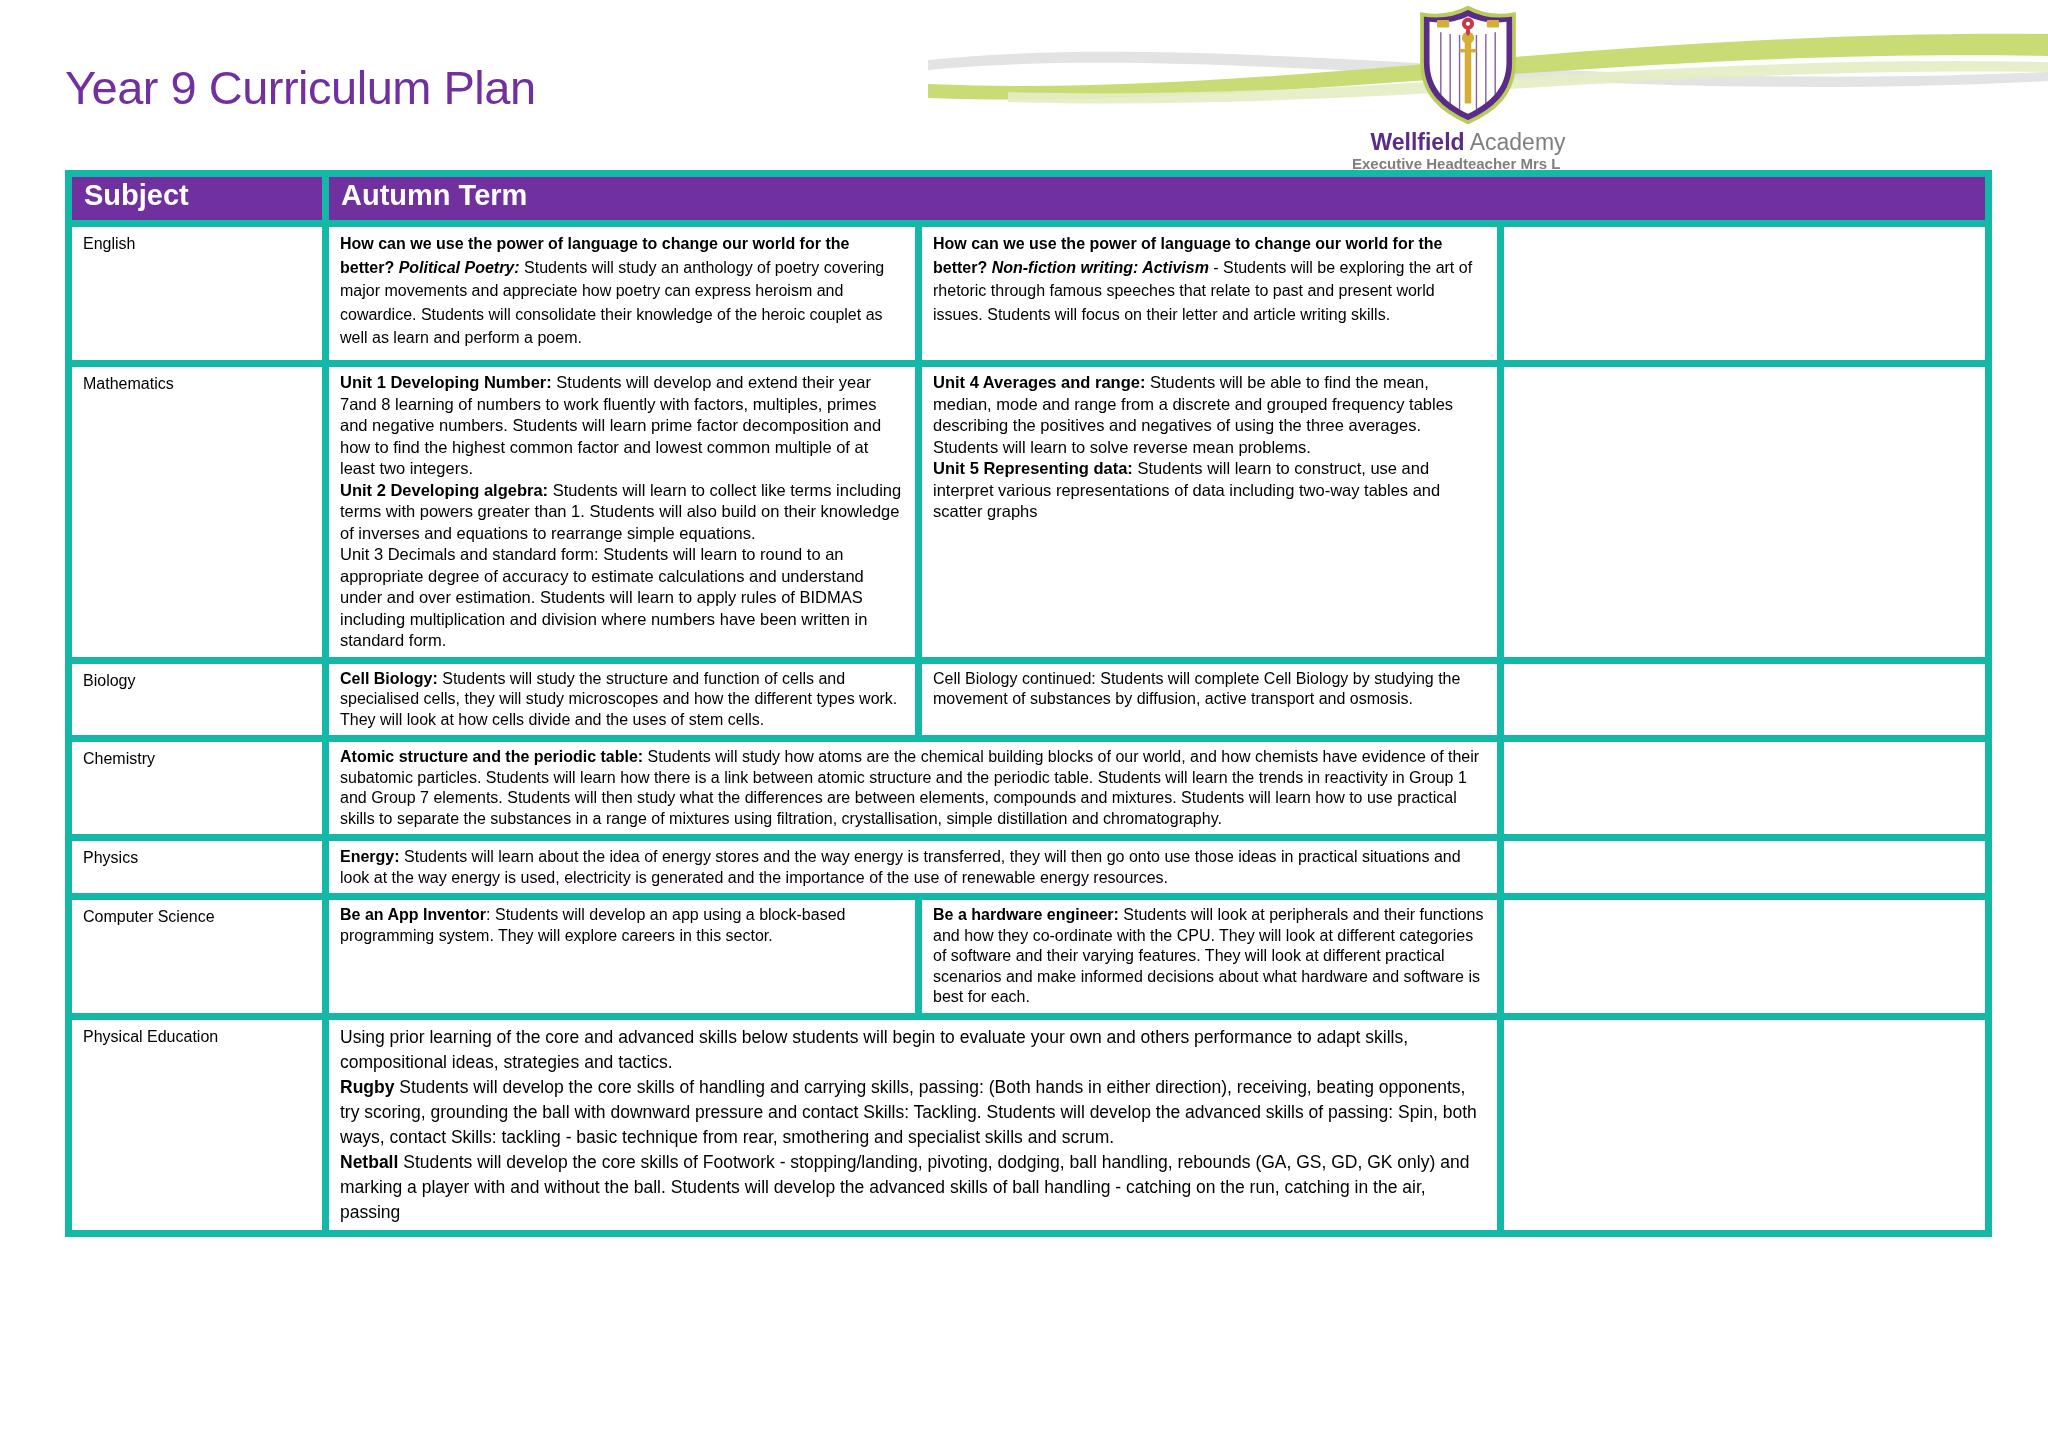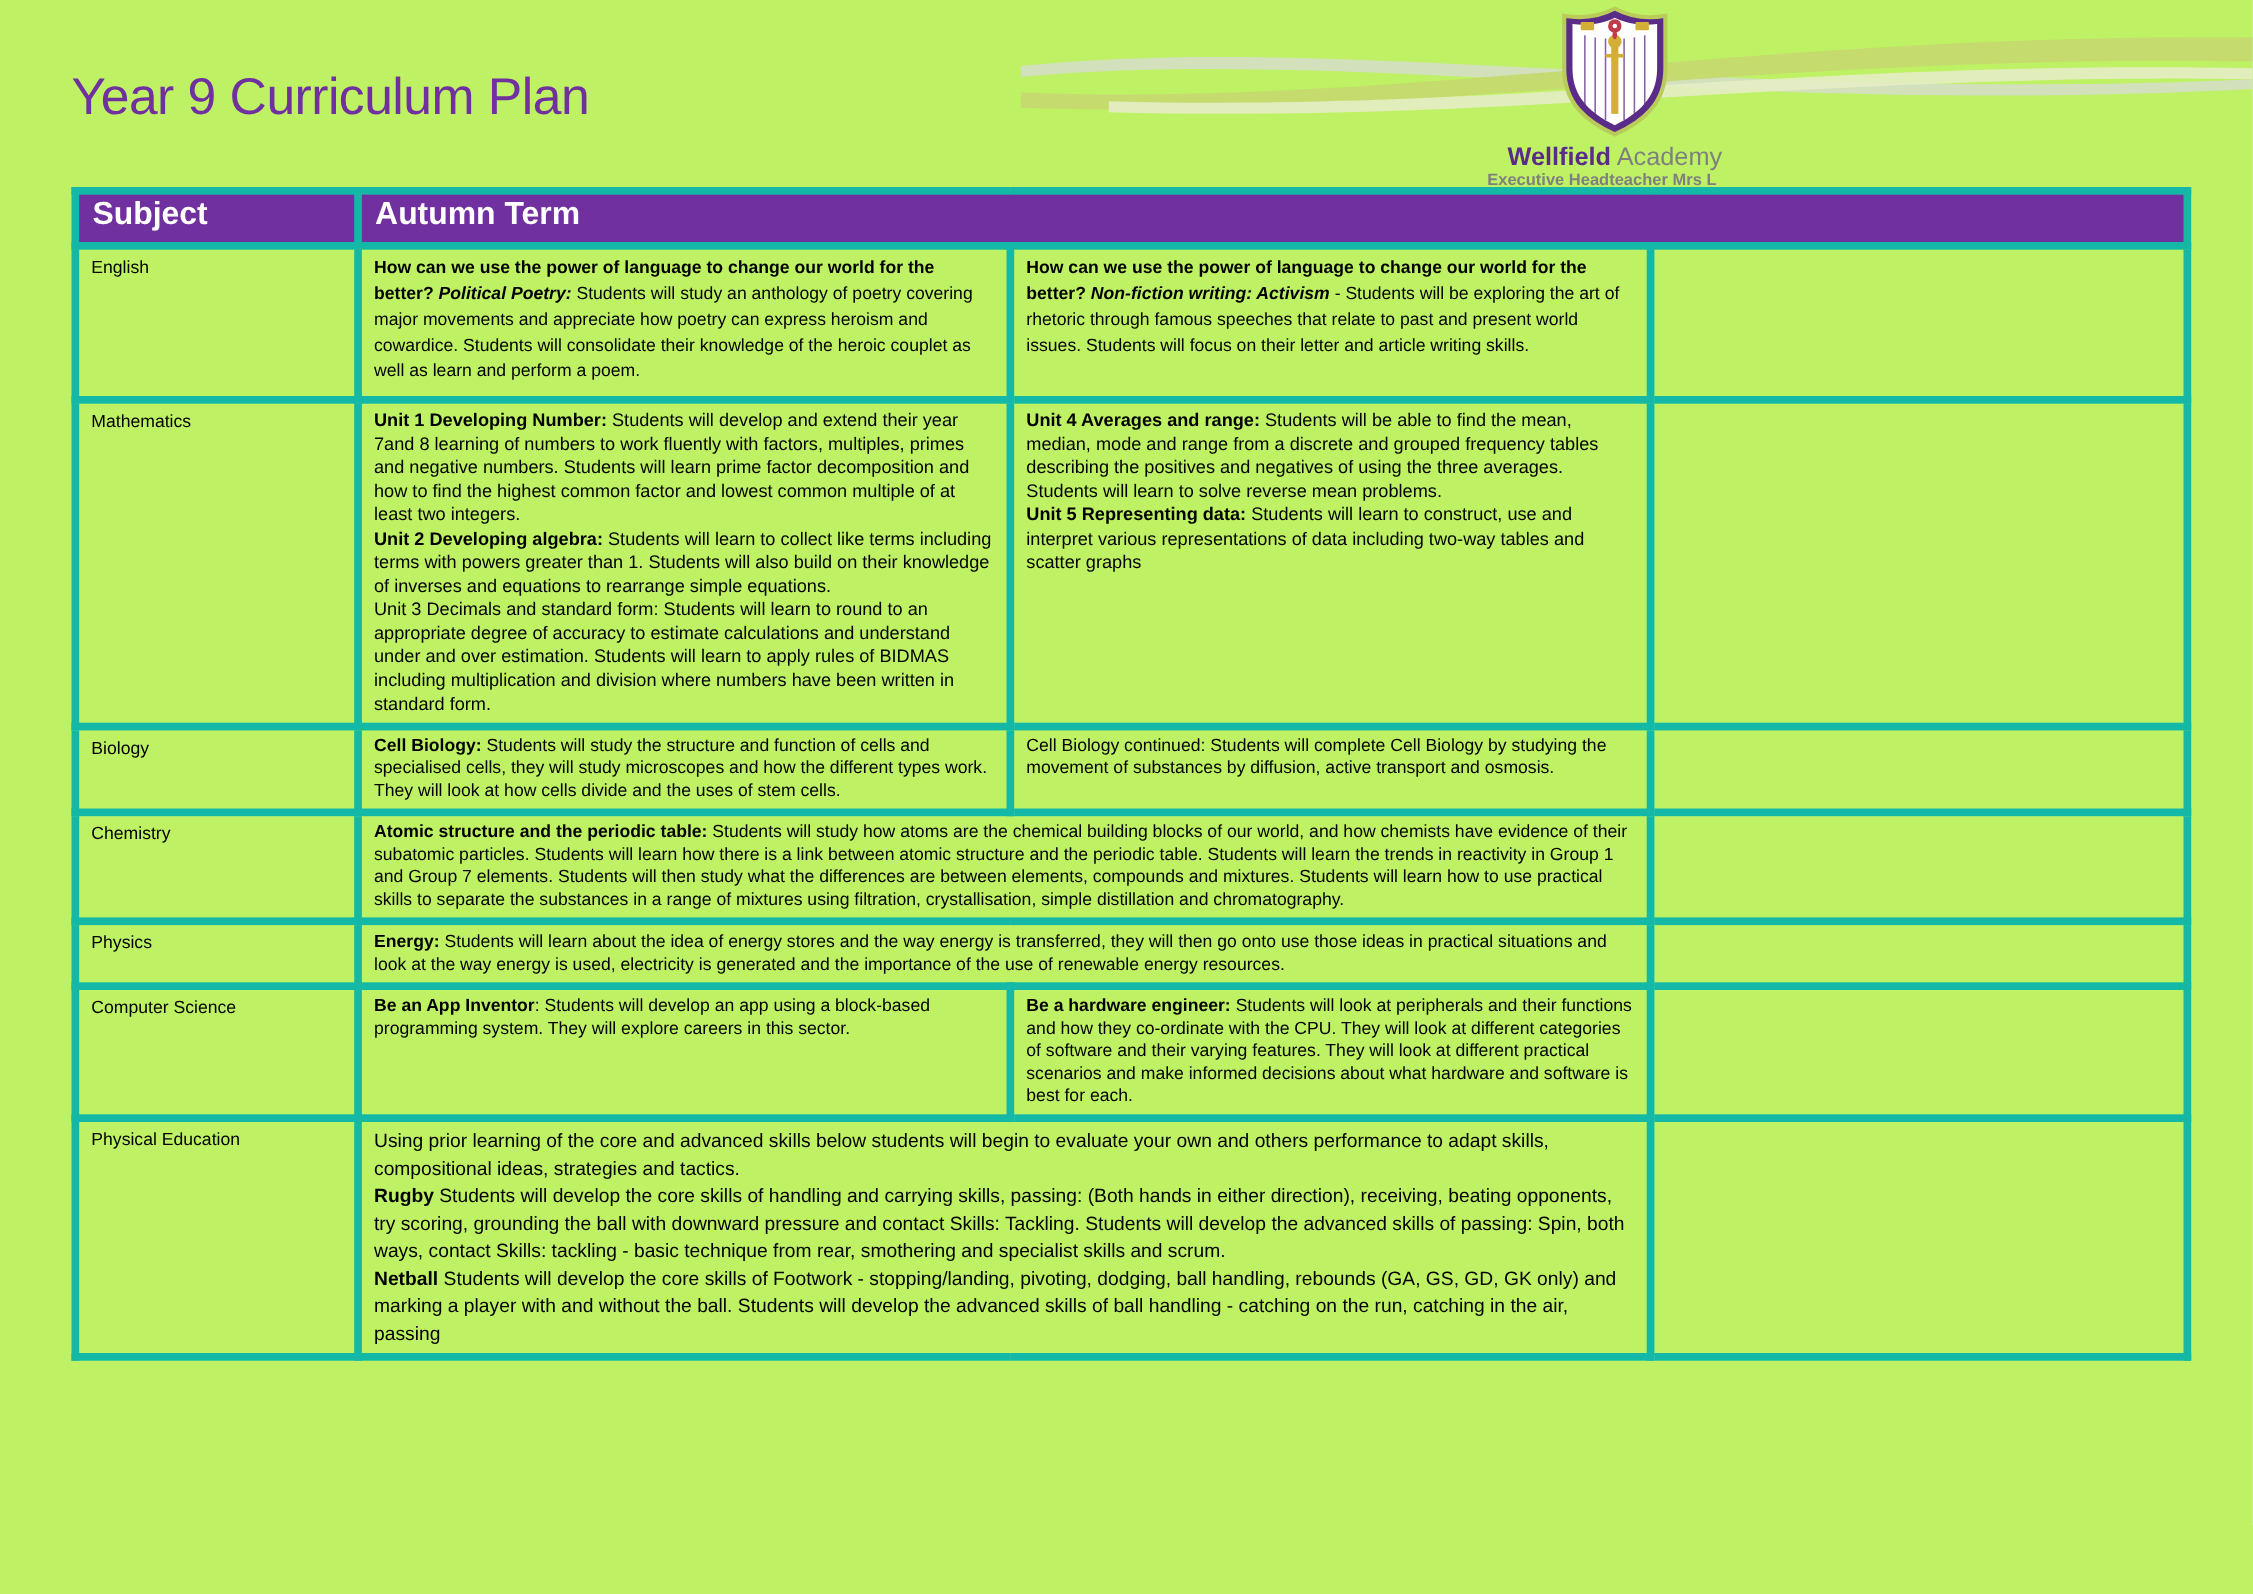--- a/index.html
+++ b/index.html
@@ -1,20 +1,20 @@
 <!DOCTYPE html>
 <html style="--header-purple: #7030A0; --title-purple: #7030A0; --crest-purple: #5b2c87;"><head>
 <meta charset="utf-8">
 <style>
   * { margin:0; padding:0; box-sizing:border-box; }
   html,body { background:#e8e8e8; }
   body { font-family:"Liberation Sans", sans-serif; }
   .page {
     position:relative; width:2048px; height:1449px;
-    background:#bef264; overflow:hidden;
+    background:#ffffff; overflow:hidden;
   }
   .title {
     position:absolute; left:65px; top:60px;
     font-size:47px; font-weight:normal;
     color:var(--title-purple, #7030A0);
     letter-spacing:-0.5px;
   }
   .swoosh { position:absolute; left:928px; top:14px; width:1120px; height:106px; }
   .logo-block {
     position:absolute; left:1352px; top:4px; width:232px;

